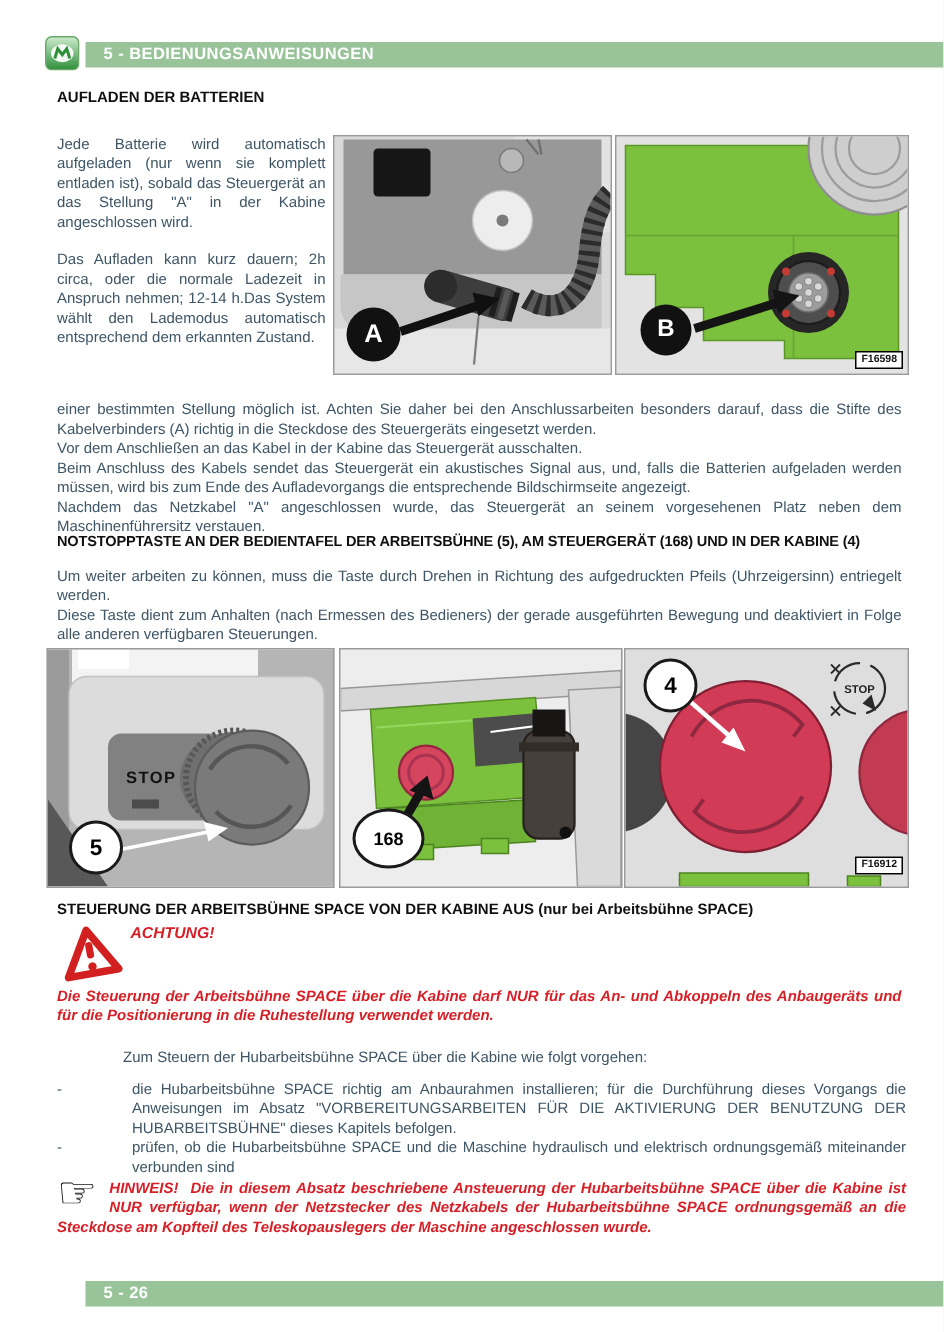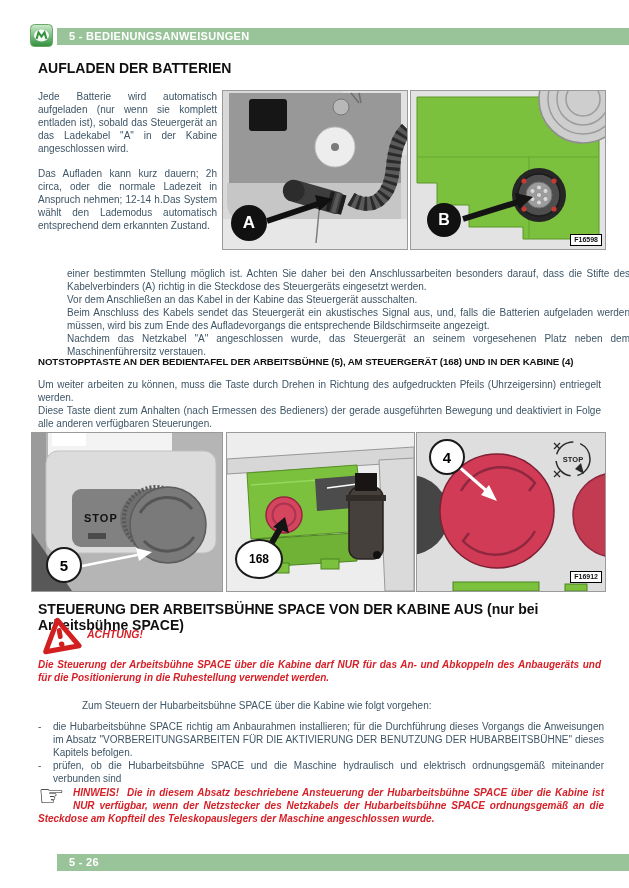--- a/index.html
+++ b/index.html
@@ -6,47 +6,47 @@
   .page{position:relative;width:629px;height:888px;margin:0 auto;background:#ffffff;
         font-family:"Liberation Sans",sans-serif;overflow:hidden;}
 
   
   .bar{position:absolute;left:57px;width:616px;height:17px;background:#99c49a;
        color:#ffffff;font-weight:bold;font-size:11px;line-height:17px;text-align:left;
        letter-spacing:.3px;padding-left:12px;}
   .logo{position:absolute;left:30px;top:24px;width:23px;height:23px;}
 
   
-  .h{position:absolute;left:38px;font-size:14px;font-weight:bold;color:#101010;}
+  .h{position:absolute;left:38px;font-size:10px;font-weight:bold;color:#101010;}
   .para{font-size:10px;line-height:13px;color:#3e5566;text-align:justify;}
   .col{position:absolute;left:38px;top:90px;width:179px;}
   .col .para{margin:0 0 12px 0;}
   .block{position:absolute;left:38px;width:563px;}
   .red{color:#d61f26;font-weight:bold;font-style:italic;}
   .redpara{font-size:10px;line-height:13px;text-align:justify;}
   .nowrap{white-space:nowrap;}
 
   .bullets{position:absolute;left:38px;top:720px;width:566px;}
   .bullet{display:flex;margin:0 0 0 0;}
   .bullet .dash{flex:none;width:10px;font-size:10px;line-height:13px;color:#3e5566;}
   .bullet .btxt{flex:1;font-size:10px;line-height:13px;color:#3e5566;text-align:justify;
-                padding-left:5px;}
+                padding-left:5px;margin-left:35px;}
 
   
   .fig{position:absolute;border:1px solid #9a9a9a;background:#e3e3e3;overflow:hidden;}
   .fig svg{position:absolute;left:0;top:0;}
   .clabel{position:absolute;background:#111;color:#fff;border-radius:50%;
           display:flex;align-items:center;justify-content:center;font-weight:bold;}
   .wlabel{position:absolute;background:#fff;color:#000;border:2px solid #1a1a1a;border-radius:50%;
           display:flex;align-items:center;justify-content:center;font-weight:bold;}
   .ftag{position:absolute;right:3px;bottom:3px;background:#fff;border:1px solid #000;
         font-size:7px;font-weight:bold;color:#111;padding:1px 3px;line-height:8px;}
 
   
-  .warn-head{position:absolute;left:40px;top:616px;display:flex;align-items:center;gap:7px;}
+  .warn-head{position:absolute;left:40px;top:616px;display:flex;align-items:flex-start;gap:7px;}
   .warn-icon{width:40px;height:38px;transform:rotate(-10deg);}
   .warn-label{font-size:10.5px;padding-bottom:2px;}
 
   
   .note{position:absolute;left:38px;top:786px;width:566px;}
   .note-icon{float:left;font-size:30px;line-height:24px;color:#111;margin:-2px 8px 0 0;}
 </style>
 </head>
 <body>
 
@@ -63,21 +63,21 @@
       <rect x="0.5" y="0.5" width="22" height="22" rx="4" fill="url(#lg)" stroke="#6aa86a"></rect>
       <ellipse cx="11.5" cy="11.5" rx="7.5" ry="6" fill="#ffffff" opacity="0.92"></ellipse>
       <path d="M6.5,15 L8.5,8.5 L11.5,12.5 L14.5,8.5 L16.5,15" stroke="#2f8f3a" stroke-width="2" fill="none"></path>
     </svg>
   </div>
   <div class="bar" style="top:28px;">5 - BEDIENUNGSANWEISUNGEN</div>
 
   <div class="h" style="top:60px;">AUFLADEN DER BATTERIEN</div>
 
   <div class="col">
-    <p class="para">Jede Batterie wird automatisch aufgeladen (nur wenn sie komplett entladen ist), sobald das Steuergerät an das Ladekabel "A" in der Kabine angeschlossen wird.</p>
+    <p class="para">Jede Batterie wird automatisch aufgeladen (nur wenn sie komplett entladen ist), sobald das Steuergerät an das Stellung "A" in der Kabine angeschlossen wird.</p>
     <p class="para">Das Aufladen kann kurz dauern; 2h circa, oder die normale Ladezeit in Anspruch nehmen; 12-14 h.Das System wählt den Lademodus automatisch entsprechend dem erkannten Zustand.</p>
   </div>
 
   <div class="fig" style="left:222px;top:90px;width:184px;height:158px;">
     <svg width="184" height="158" viewBox="0 0 184 158">
       <rect x="0" y="0" width="184" height="158" fill="#d9d9d9"></rect>
       <rect x="120" y="0" width="64" height="64" fill="#e2e2e2"></rect>
       <rect x="6" y="2" width="172" height="90" fill="#989898"></rect>
       <rect x="26" y="8" width="38" height="32" rx="3" fill="#161616"></rect>
       <circle cx="118" cy="16" r="8" fill="#b8b8b8" stroke="#777" stroke-width="1"></circle>
@@ -126,21 +126,21 @@
       <circle cx="128" cy="111.5" r="2.6" fill="#d9d9d9" stroke="#8a8a8a" stroke-width="0.8"></circle>
       <circle cx="121.5" cy="108" r="2.6" fill="#d9d9d9" stroke="#8a8a8a" stroke-width="0.8"></circle>
       <circle cx="121.5" cy="100" r="2.6" fill="#d9d9d9" stroke="#8a8a8a" stroke-width="0.8"></circle>
       <line x1="52" y1="128" x2="110" y2="110" stroke="#141414" stroke-width="6"></line>
       <polygon points="122,106 104,102 108,118" fill="#141414"></polygon>
     </svg>
     <div class="clabel" style="left:16px;top:112px;width:34px;height:34px;font-size:16px;">B</div>
     <div class="ftag">F16598</div>
   </div>
 
-  <div class="block" style="top:267px;margin-left:29px;">
+  <div class="block" style="top:267px;">
     <div class="para">einer bestimmten Stellung möglich ist. Achten Sie daher bei den Anschlussarbeiten besonders darauf, dass die Stifte des Kabelverbinders (A) richtig in die Steckdose des Steuergeräts eingesetzt werden.</div>
     <div class="para">Vor dem Anschließen an das Kabel in der Kabine das Steuergerät ausschalten.</div>
     <div class="para">Beim Anschluss des Kabels sendet das Steuergerät ein akustisches Signal aus, und, falls die Batterien aufgeladen werden müssen, wird bis zum Ende des Aufladevorgangs die entsprechende Bildschirmseite angezeigt.</div>
     <div class="para">Nachdem das Netzkabel "A" angeschlossen wurde, das Steuergerät an seinem vorgesehenen Platz neben dem Maschinenführersitz verstauen.</div>
   </div>
 
   <div class="h nowrap" style="top:356px;font-size:9.7px;letter-spacing:-0.1px;">NOTSTOPPTASTE AN DER BEDIENTAFEL DER ARBEITSBÜHNE (5), AM STEUERGERÄT (168) UND IN DER KABINE (4)</div>
   <div class="block" style="top:378px;">
     <div class="para">Um weiter arbeiten zu können, muss die Taste durch Drehen in Richtung des aufgedruckten Pfeils (Uhrzeigersinn) entriegelt werden.</div>
     <div class="para">Diese Taste dient zum Anhalten (nach Ermessen des Bedieners) der gerade ausgeführten Bewegung und deaktiviert in Folge alle anderen verfügbaren Steuerungen.</div>

